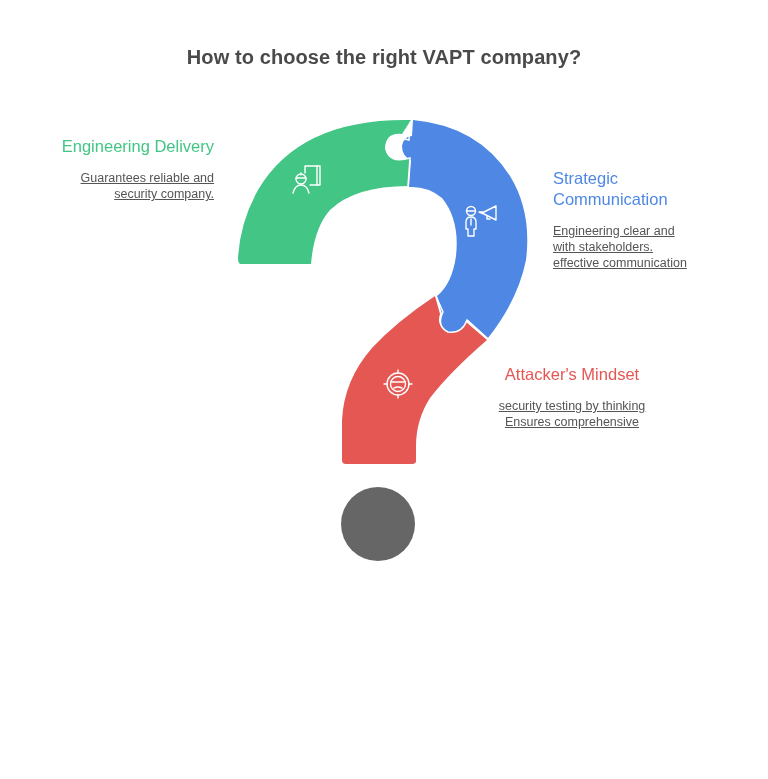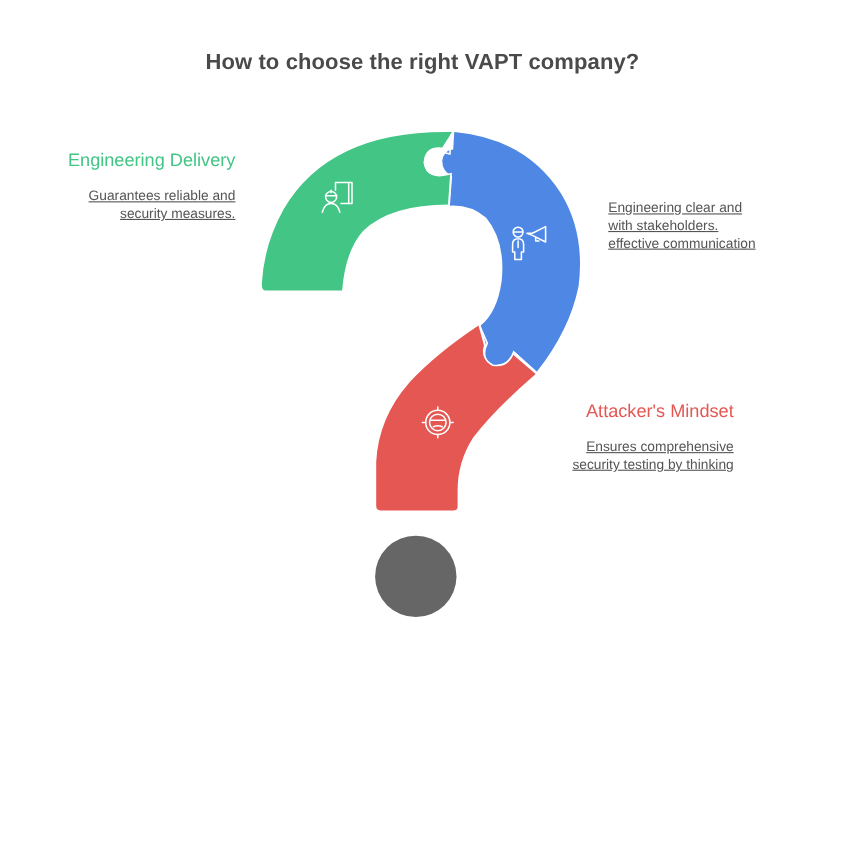--- a/index.html
+++ b/index.html
@@ -4,21 +4,21 @@
   <style>
     html, body { margin: 0; padding: 0; background: #ffffff; }
     body { width: 768px; height: 779px; position: relative; overflow: hidden; font-family: "Liberation Sans", sans-serif; }
     .title { position: absolute; top: 46px; left: 0; width: 768px; text-align: center; font-size: 20px; font-weight: bold; color: #4a4a4a; font-family: "Liberation Sans", sans-serif; letter-spacing: 0.1px; }
     svg.diagram { position: absolute; left: 0; top: 0; }
     .block { position: absolute; font-family: "Liberation Sans", sans-serif; }
     .block .heading { font-size: 16.5px; font-weight: normal; line-height: 21px; }
     .block .desc { font-size: 12.5px; color: #555555; line-height: 16px; margin-top: 13px; text-decoration: underline; }
     .left-block { left: 30px; top: 136px; width: 184px; text-align: right; }
     .right-block { left: 553px; top: 168px; width: 170px; text-align: left; }
-    .attack-block { left: 477px; top: 364px; width: 190px; text-align: right; }
+    .attack-block { left: 477px; top: 364px; width: 190px; text-align: center; }
   </style>
 </head>
 <body>
 
 <div class="title">How to choose the right VAPT company?</div>
 
 <svg class="diagram" width="768" height="779" viewBox="0 0 768 779">
 
   <path d="M 241 264 L 311 264 Q 314 228 330 210 Q 355 186 408 186 L 410 158 Q 388 164 385 148 Q 386 132 402 134 L 411 120 Q 300 118 258 190 Q 240 222 238 258 Q 238 264 241 264 Z" fill="#42c585"></path>
 
@@ -58,31 +58,35 @@
     <path d="M 409 384 L 412 384"></path>
     <path d="M 392 382 L 404 382"></path>
     <path d="M 394 388 Q 398 386 402 388"></path>
   </g>
 </svg>
 
 <div class="block left-block">
   <div class="heading" style="color:#42c585">Engineering Delivery</div>
   <div class="desc">
     <div>Guarantees reliable and</div>
-    <div>security measures.</div>
+    <div>security company.</div>
   </div>
 </div>
 
 <div class="block right-block">
+  <div class="heading" style="color:#4e88e4">
+    <div>Strategic</div>
+    <div>Communication</div>
+  </div>
   <div class="desc">
     <div>Engineering clear and</div>
     <div>with stakeholders.</div>
     <div>effective communication</div>
   </div>
 </div>
 
 <div class="block attack-block">
   <div class="heading" style="color:#e45753">Attacker's Mindset</div>
   <div class="desc">
+    <div>security testing by thinking</div>
     <div>Ensures comprehensive</div>
-    <div>security testing by thinking</div>
   </div>
 </div>
 
 </body></html>

